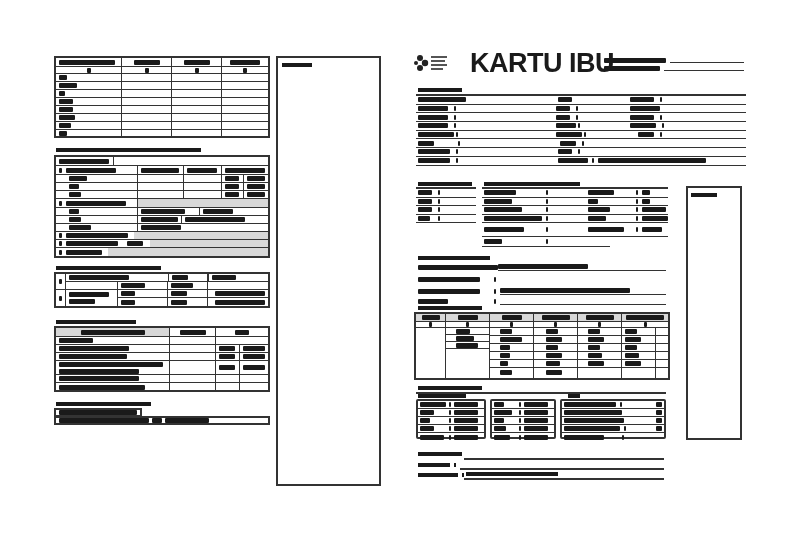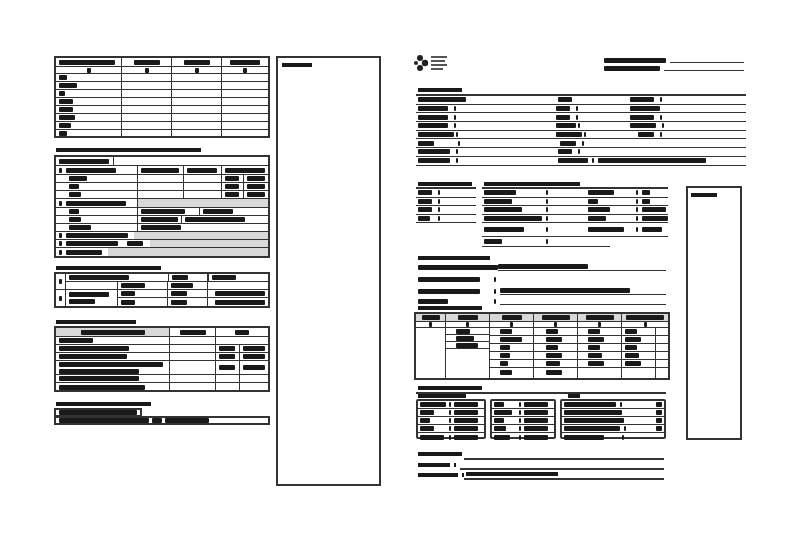--- a/index.html
+++ b/index.html
@@ -391,20 +391,21 @@
       <circle cx="6" cy="6" r="3" fill="#222"></circle>
         <circle cx="11" cy="11" r="3.2" fill="#222"></circle>
         <circle cx="6" cy="16" r="3" fill="#222"></circle>
         <circle cx="2" cy="11" r="2" fill="#222"></circle>
       <rect x="17" y="4" width="16" height="2" fill="#555"></rect>
         <rect x="17" y="8" width="14" height="2" fill="#555"></rect>
         <rect x="17" y="12" width="16" height="2" fill="#555"></rect>
         <rect x="17" y="16" width="12" height="2" fill="#555"></rect>
     </svg>
   </div>
+  <div class="title-big" style="left:70px;top:48px">KARTU IBU</div>
 
   <div class="lbl-line" style="left:204px;top:56px;width:140px">
     <span class="blur" style="width:62px"></span>
       <span style="flex:1;border-bottom:1.5px solid #333;height:5px"></span>
   </div>
   <div class="lbl-line" style="left:204px;top:64px;width:140px">
     <span class="blur" style="width:56px"></span>
       <span style="flex:1;border-bottom:1.5px solid #333;height:5px"></span>
   </div>
 

